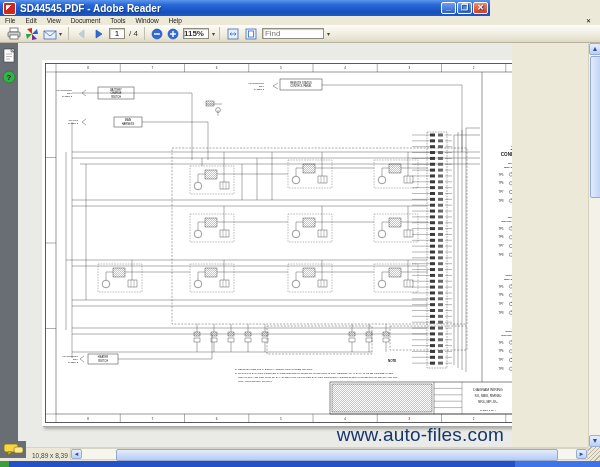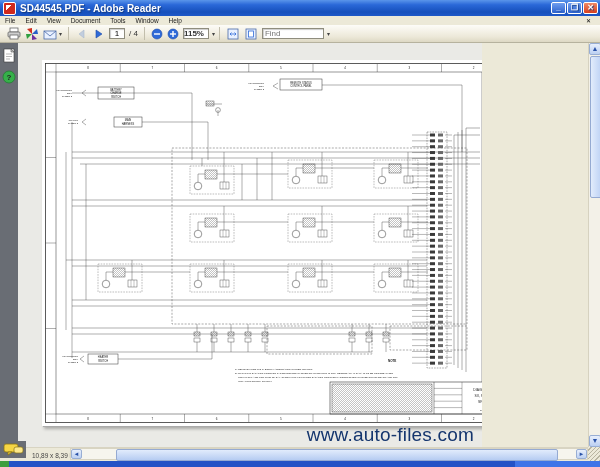--- a/index.html
+++ b/index.html
@@ -3,21 +3,21 @@
 <meta charset="utf-8">
 <style>
   html,body{margin:0;padding:0;}
   body{
     width:600px;height:467px;position:relative;overflow:hidden;
     font-family:"Liberation Sans",sans-serif;background:#ece9d8;
     -webkit-font-smoothing:antialiased;
   }
   
   .titlebar{
-    position:absolute;left:0;top:0;width:600px;height:16px;
+    position:absolute;left:0;top:0;width:490px;height:16px;
     background:linear-gradient(180deg,#5a95ea 0%,#2a68d8 30%,#1650bc 75%,#1d58c8 100%);
     display:flex;align-items:center;color:#fff;font-size:10px;font-weight:bold;
     padding-left:3px;box-sizing:border-box;text-shadow:1px 1px 1px #123a80;
   }
   .titlebar .appicon{width:11px;height:11px;background:#d0281c;border:1px solid #fff;
     border-radius:2px;margin-right:4px;position:relative;flex:0 0 auto;}
   .titlebar .appicon:before{content:"";position:absolute;left:2px;top:2px;width:7px;height:7px;
     background:linear-gradient(135deg,#fff 0 40%,transparent 40%);}
   .winbtns{margin-left:auto;display:flex;gap:1px;padding-right:2px;}
   .winbtn{width:15px;height:12px;border:1px solid #fff;border-radius:2px;
@@ -44,21 +44,21 @@
   }
   .pagebox{width:16px;text-align:center;}
   .zoombox{width:26px;text-align:center;line-height:10px;font-weight:bold;}
   .findbox{width:62px;border:1px solid #9a97888;padding:0 2px;color:#999;}
   input.pagebox,input.findbox{font-family:"Liberation Sans",sans-serif;outline:none;}
   .drop{font-size:6px;color:#444;margin-left:1px;}
   
   .sidebar{position:absolute;left:0;top:43px;width:18px;height:404px;background:#696d74;}
   .commenttab{position:absolute;left:0;top:441px;width:26px;height:17px;background:#696d74;z-index:5;}
   
-  .docarea{position:absolute;left:18px;top:43px;width:464px;height:404px;background:#eaeae6;overflow:hidden;}
+  .docarea{position:absolute;left:18px;top:43px;width:464px;height:404px;background:#eaeae6;overflow:hidden;padding-left:30px;}
   .page{position:absolute;left:24px;top:17px;width:542px;height:366px;background:#fff;
     box-shadow:1px 1px 0 #aaa,2px 3px 3px rgba(0,0,0,.28);}
   .watermark{position:absolute;right:8px;bottom:1px;font-size:19px;letter-spacing:.2px;z-index:4;}
   
   .vscroll{position:absolute;right:0;top:43px;width:12px;height:404px;background:#f3f1e8;border-left:1px solid #d6d2c0;box-sizing:border-box;}
   .sbtn{position:absolute;left:0;width:12px;height:12px;background:linear-gradient(#e8effc,#bcd0f2);
     border:1px solid #98aed4;border-radius:2px;box-sizing:border-box;color:#2a52a8;
     font-size:7px;line-height:10px;text-align:center;}
   .vthumb{position:absolute;left:1px;top:13px;width:10px;height:140px;border:1px solid #95aad2;
     border-radius:2px;background:linear-gradient(90deg,#e2ecfc,#bed2f4);}

